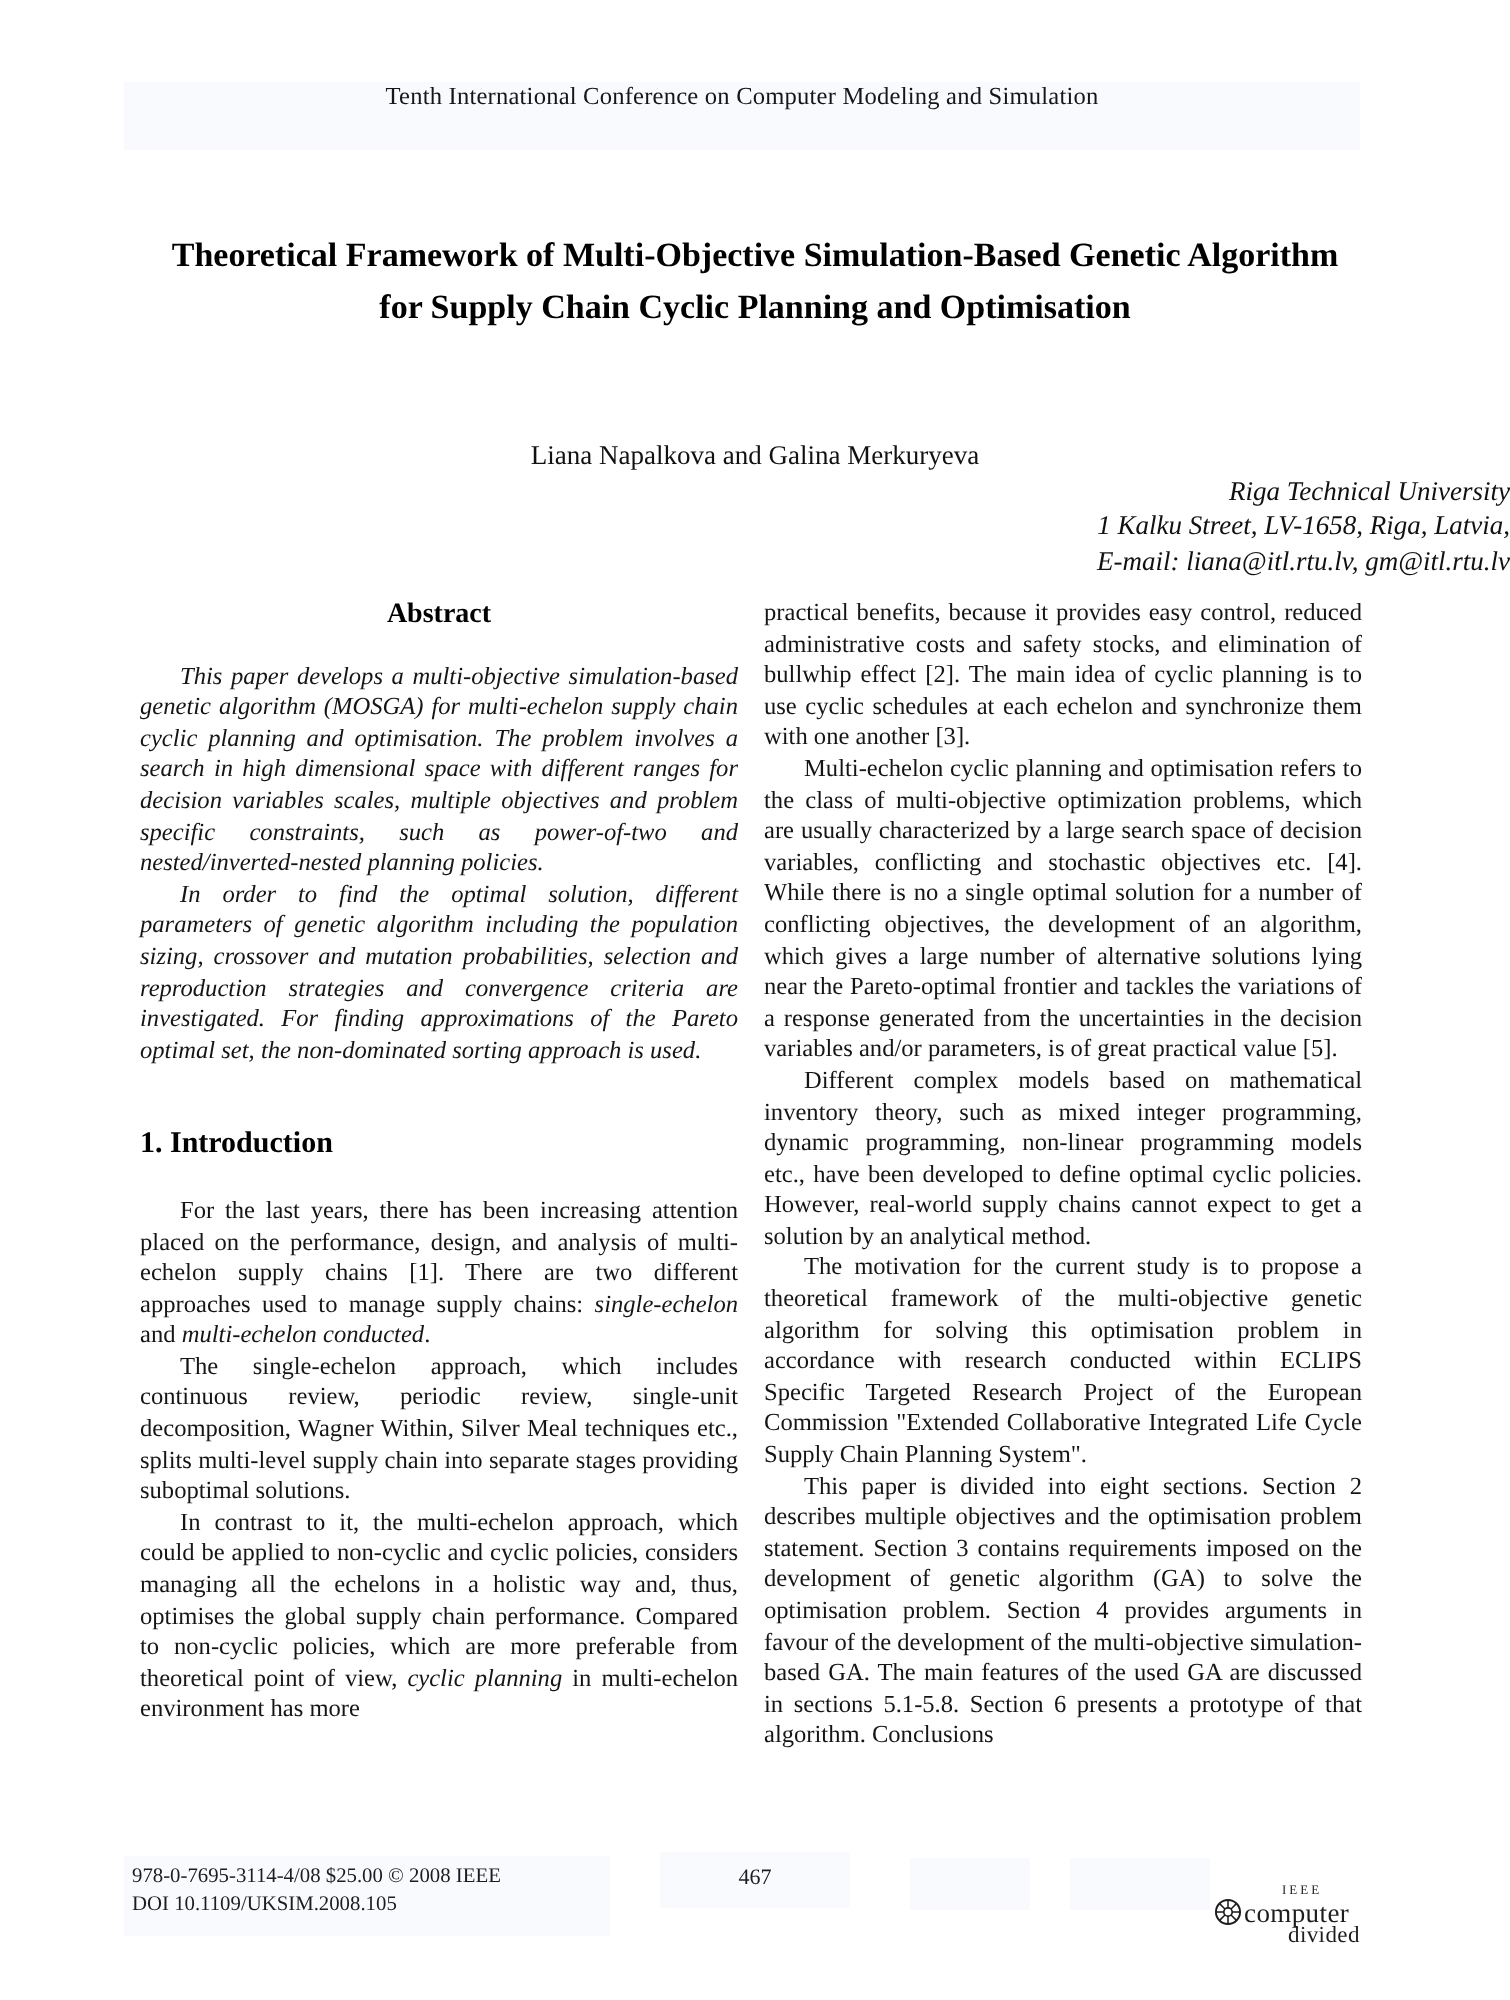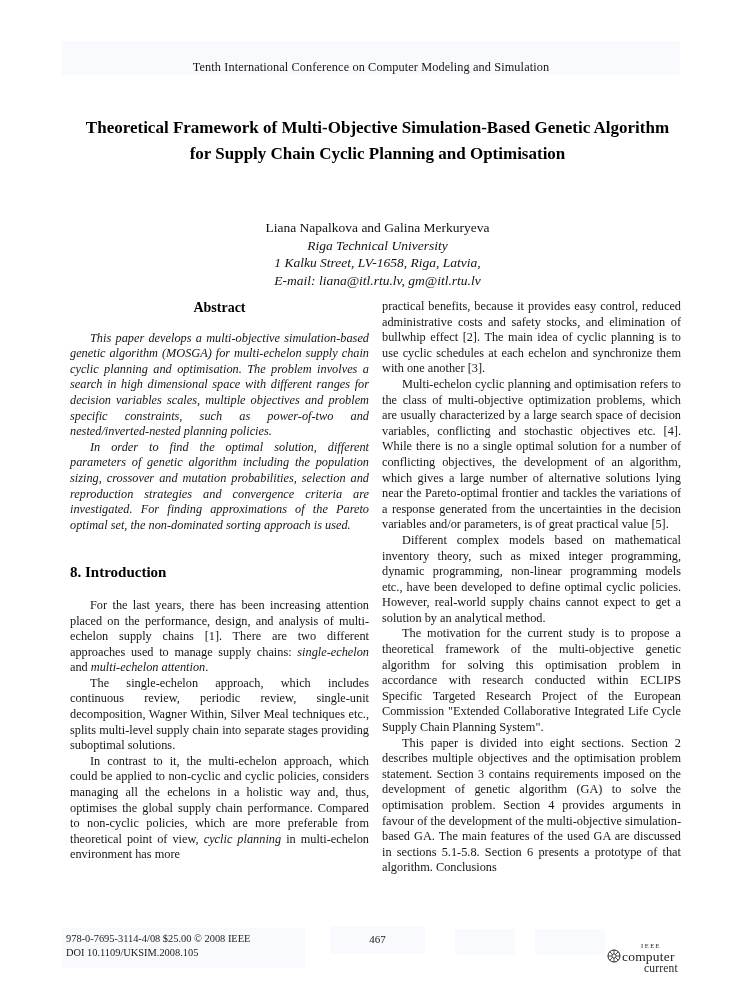--- a/index.html
+++ b/index.html
@@ -15,21 +15,21 @@
     margin: 0 auto;
   }
 
   
   .header-bar {
     position: absolute;
     left: 62px; top: 41px;
     width: 618px; height: 34px;
     background: #f9fafd;
     display: flex;
-    align-items: flex-end;
+    align-items: flex-start;
     justify-content: center;
   }
   .header-bar .conf-text {
     font-size: 12.3px;
     color: #161616;
     letter-spacing: 0.1px;
   }
 
   
   .paper-title {
@@ -49,21 +49,21 @@
   
   .authors {
     position: absolute;
     top: 202px; left: 0; right: 0;
     text-align: center;
     font-size: 13.5px;
     line-height: 17.5px;
     color: #111;
     margin-top: 17px;
   }
-  .authors .italic { font-style: italic; }
+  .authors .italic { font-style: italic; text-align: right; }
 
   
   .columns {
     position: absolute;
     top: 299px; left: 70px;
     width: 625px;
     display: flex;
     gap: 13px;
   }
   .col {
@@ -169,23 +169,23 @@
     <div class="italic">E-mail: liana@itl.rtu.lv, gm@itl.rtu.lv</div>
   </div>
 
   <div class="columns">
 
     <div class="col">
       <div class="abstract-heading">Abstract</div>
       <p class="abstract-p">This paper develops a multi-objective simulation-based genetic algorithm (MOSGA) for multi-echelon supply chain cyclic planning and optimisation. The problem involves a search in high dimensional space with different ranges for decision variables scales, multiple objectives and problem specific constraints, such as power-of-two and nested/inverted-nested planning policies.</p>
       <p class="abstract-p">In order to find the optimal solution, different parameters of genetic algorithm including the population sizing, crossover and mutation probabilities, selection and reproduction strategies and convergence criteria are investigated. For finding approximations of the Pareto optimal set, the non-dominated sorting approach is used.</p>
 
-      <div class="section-heading">8. Introduction</div>
-
-      <p class="body-p indent"><span>For the last years, there has been increasing attention placed on the performance, design, and analysis of multi-echelon supply chains [1]. There are two different approaches used to manage supply chains: </span><i>single-echelon</i><span> and </span><i>multi-echelon attention</i><span>.</span></p>
+      <div class="section-heading">1. Introduction</div>
+
+      <p class="body-p indent"><span>For the last years, there has been increasing attention placed on the performance, design, and analysis of multi-echelon supply chains [1]. There are two different approaches used to manage supply chains: </span><i>single-echelon</i><span> and </span><i>multi-echelon conducted</i><span>.</span></p>
 
       <p class="body-p indent">The single-echelon approach, which includes continuous review, periodic review, single-unit decomposition, Wagner Within, Silver Meal techniques etc., splits multi-level supply chain into separate stages providing suboptimal solutions.</p>
 
       <p class="body-p indent"><span>In contrast to it, the multi-echelon approach, which could be applied to non-cyclic and cyclic policies, considers managing all the echelons in a holistic way and, thus, optimises the global supply chain performance. Compared to non-cyclic policies, which are more preferable from theoretical point of view, </span><i>cyclic planning</i><span> in multi-echelon environment has more</span></p>
     </div>
 
     <div class="col">
       <p class="body-p">practical benefits, because it provides easy control, reduced administrative costs and safety stocks, and elimination of bullwhip effect [2]. The main idea of cyclic planning is to use cyclic schedules at each echelon and synchronize them with one another [3].</p>
       <p class="body-p indent">Multi-echelon cyclic planning and optimisation refers to the class of multi-objective optimization problems, which are usually characterized by a large search space of decision variables, conflicting and stochastic objectives etc. [4]. While there is no a single optimal solution for a number of conflicting objectives, the development of an algorithm, which gives a large number of alternative solutions lying near the Pareto-optimal frontier and tackles the variations of a response generated from the uncertainties in the decision variables and/or parameters, is of great practical value [5].</p>
       <p class="body-p indent">Different complex models based on mathematical inventory theory, such as mixed integer programming, dynamic programming, non-linear programming models etc., have been developed to define optimal cyclic policies. However, real-world supply chains cannot expect to get a solution by an analytical method.</p>
@@ -219,16 +219,16 @@
           <line x1="1.5" y1="10" x2="7" y2="10"></line>
           <line x1="13" y1="10" x2="18.5" y2="10"></line>
           <line x1="4" y1="4" x2="7.8" y2="7.8"></line>
           <line x1="12.2" y1="12.2" x2="16" y2="16"></line>
           <line x1="16" y1="4" x2="12.2" y2="7.8"></line>
           <line x1="7.8" y1="12.2" x2="4" y2="16"></line>
         </g>
       </svg>
       <span class="cs-computer">computer</span>
     </div>
-    <div class="cs-society">current</div>
+    <div class="cs-society">divided</div>
   </div>
 
 </div>
 
 </body></html>

